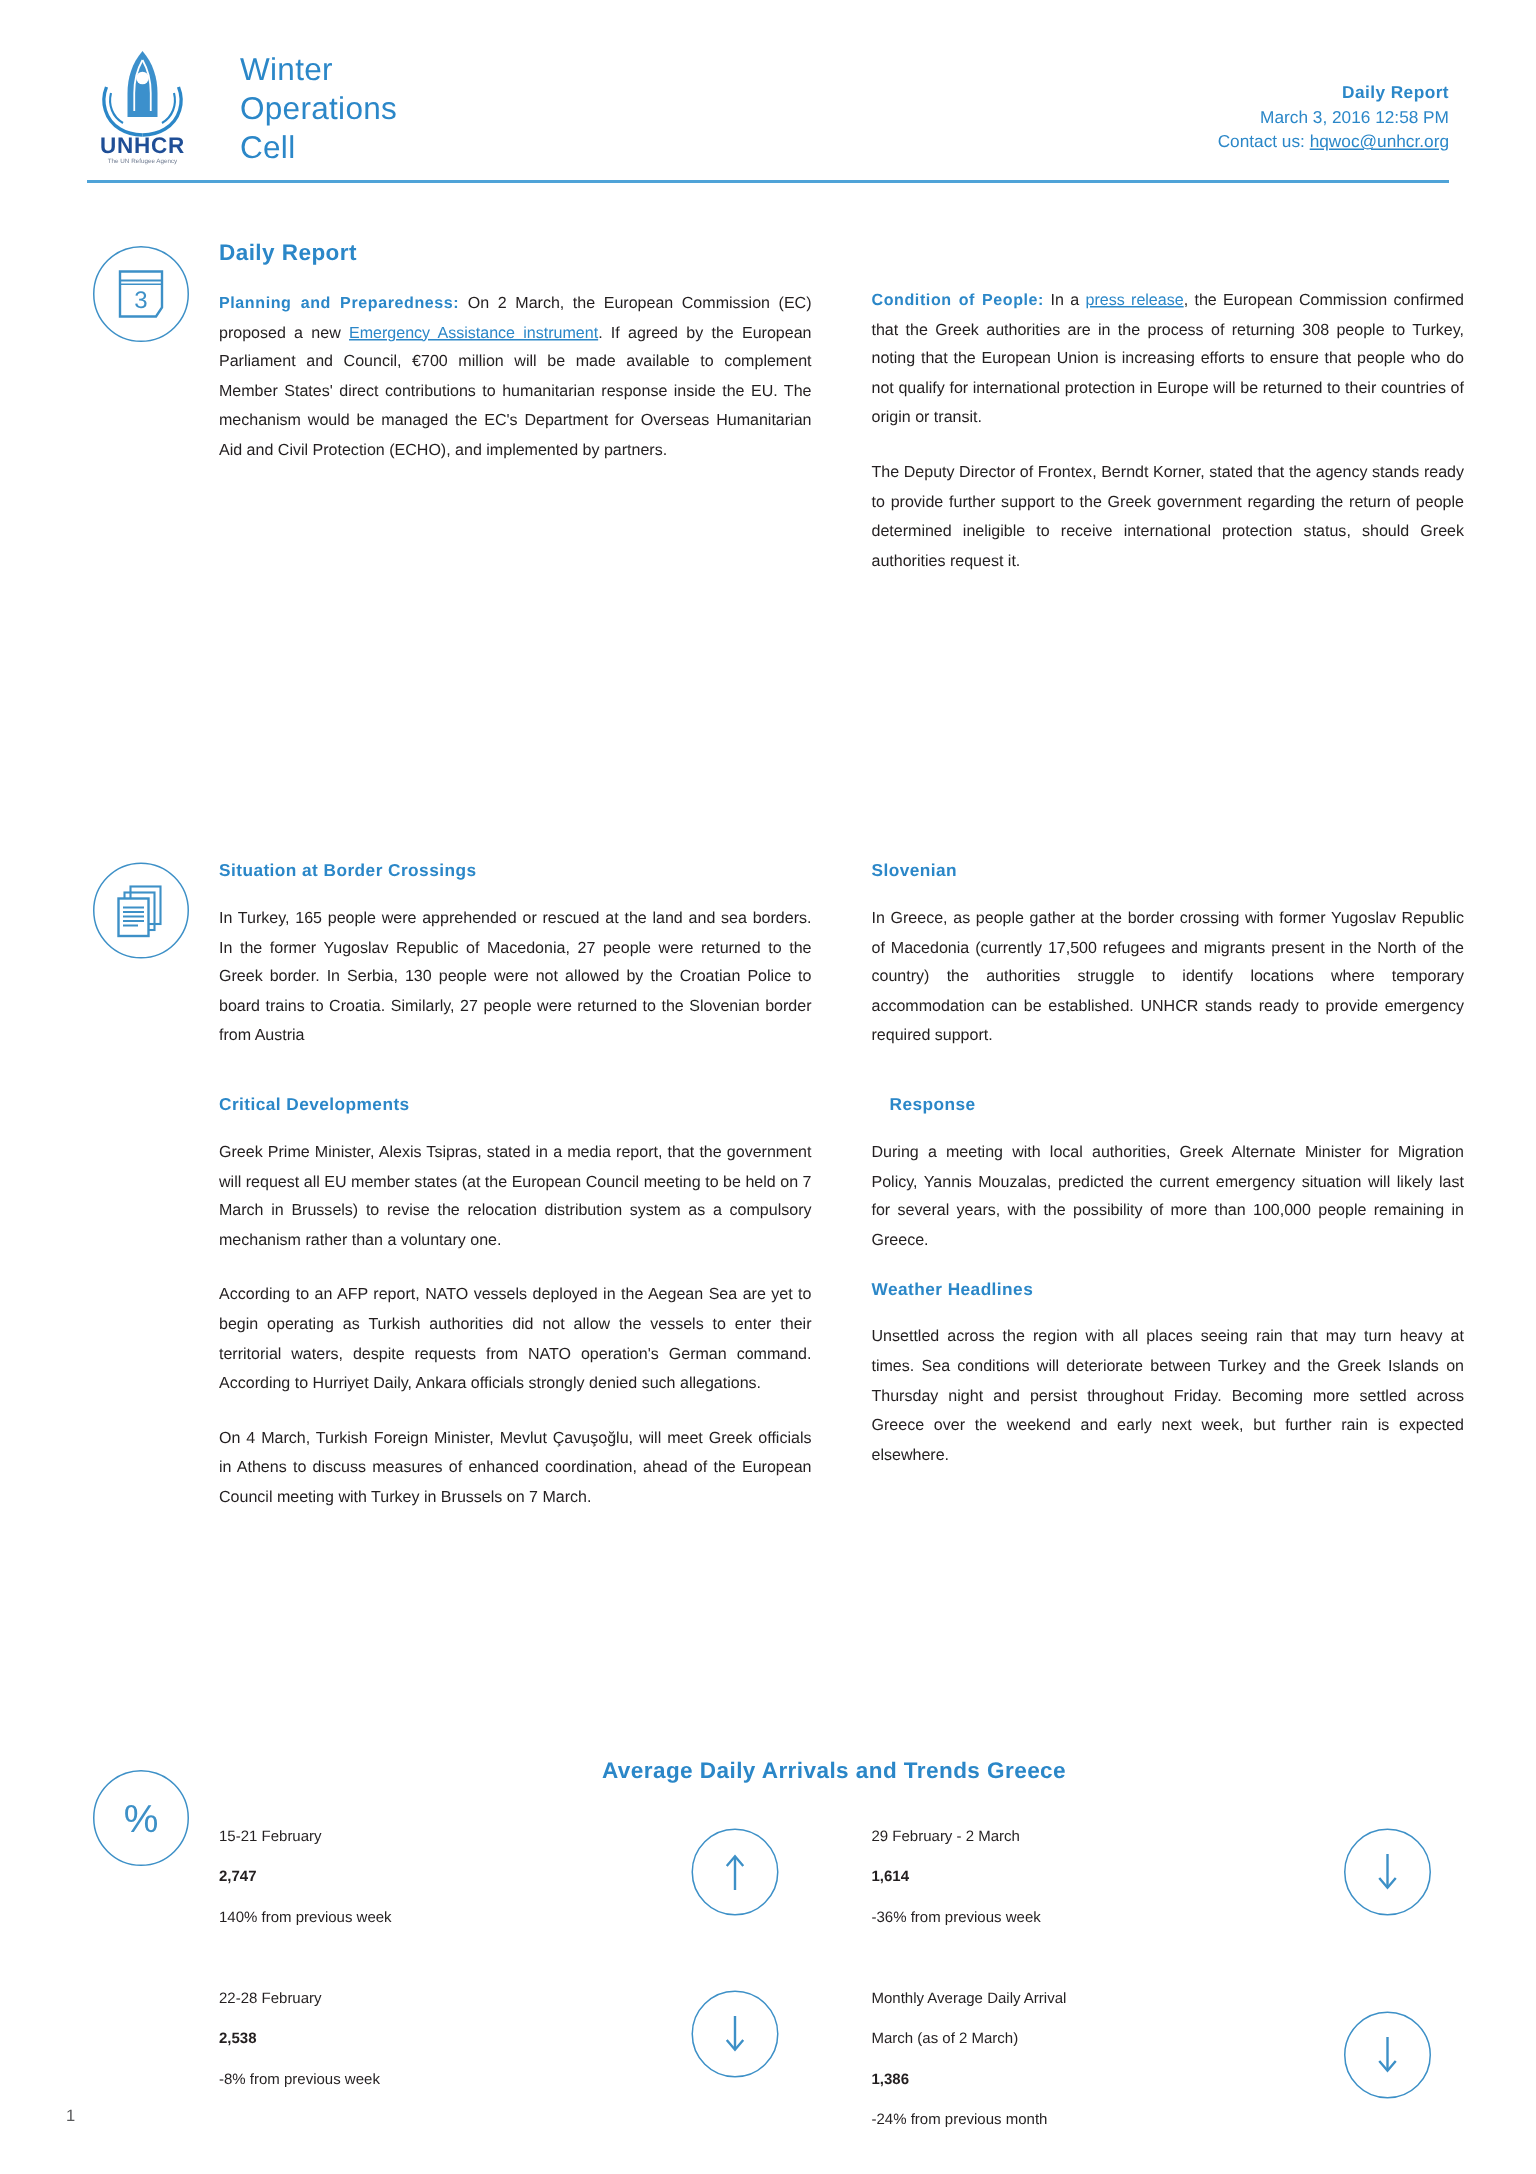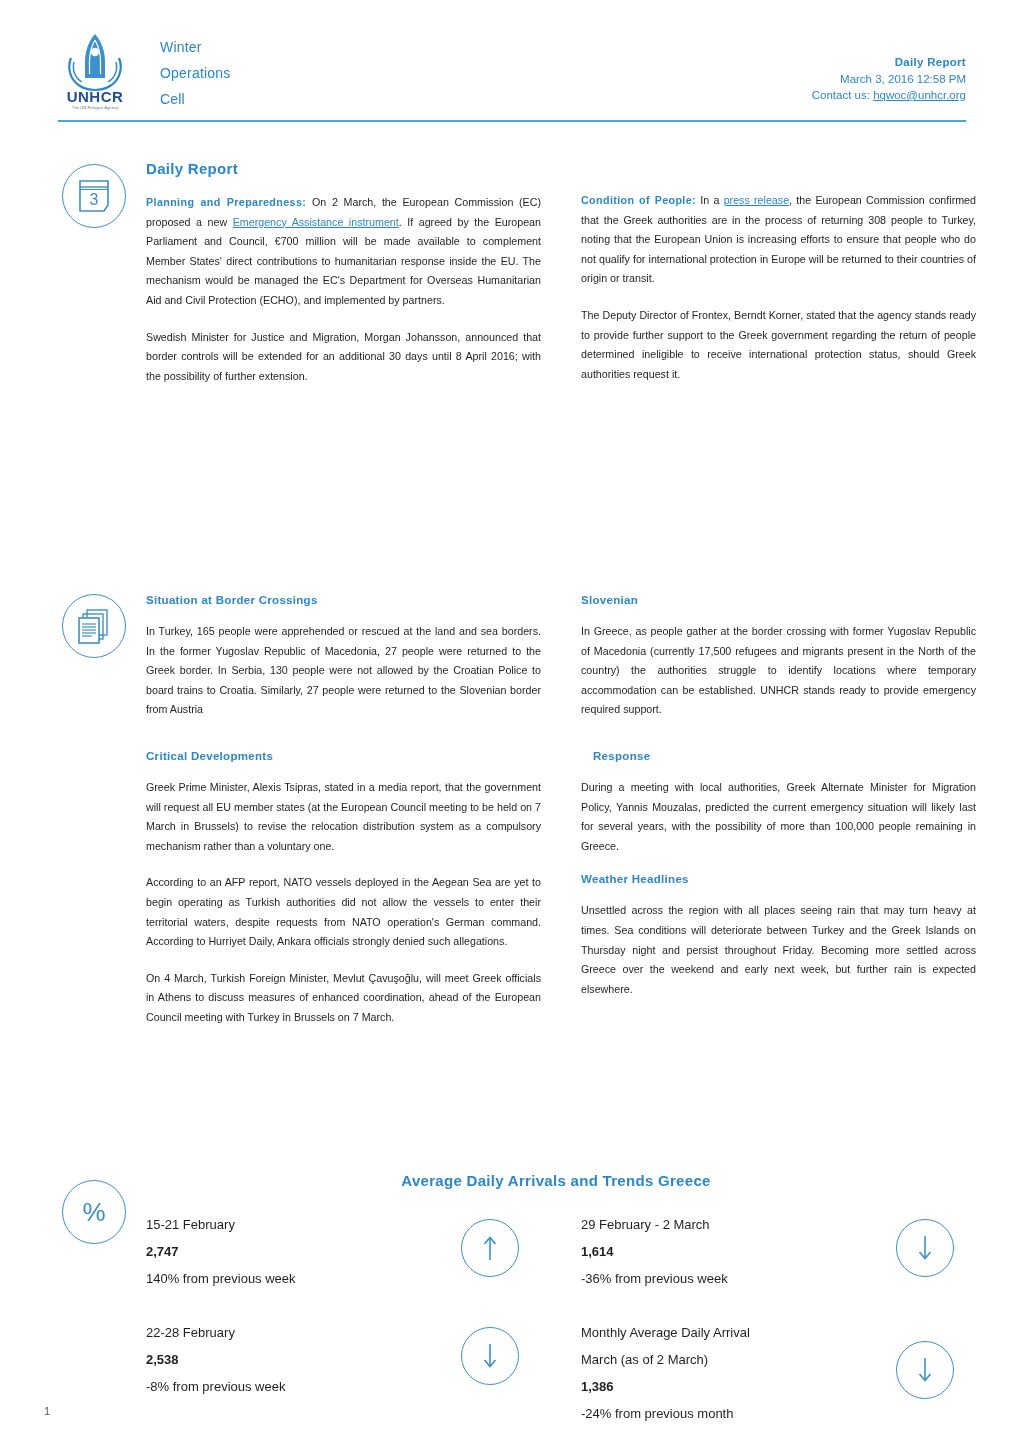--- a/index.html
+++ b/index.html
@@ -44,21 +44,21 @@
   .logo {
     width: 74px;
     height: 82px;
     position: relative;
     flex: 0 0 auto;
   }
   .logo svg { display: block; }
   .brand-title {
     margin-left: 28px;
     margin-top: 6px;
-    font-size: 14px;
+    font-size: 21px;
     line-height: 26px;
     color: #2b87c8;
     font-weight: 400;
     letter-spacing: .2px;
     white-space: pre-line;
   }
   .header-right {
     text-align: right;
     margin-top: 26px;
     font-size: 11.5px;
@@ -161,21 +161,21 @@
   .stats-col {
     width: 395px;
     flex: 0 0 395px;
   }
   .stat {
     position: relative;
     min-height: 84px;
     margin-bottom: 20px;
   }
   .stat-text {
-    font-size: 13px;
+    font-size: 10px;
     line-height: 27px;
     color: #231f20;
   }
   .stat-value {
     font-weight: bold;
   }
   .arrow-circle {
     position: absolute;
     right: 22px;
     top: 8px;
@@ -242,32 +242,31 @@
         <path d="M6 6 H34 V30 L30 36 H6 Z" fill="none" stroke="#3d90c7" stroke-width="1.6"></path>
         <line x1="6" y1="12" x2="34" y2="12" stroke="#3d90c7" stroke-width="1.4"></line>
         <line x1="6" y1="14.5" x2="34" y2="14.5" stroke="#3d90c7" stroke-width="1"></line>
         <text x="20" y="30" text-anchor="middle" font-family="Liberation Sans, sans-serif" font-size="16" fill="#3d90c7">3</text>
       </svg>
     </div>
     <div class="cols">
       <div class="col">
         <h2 class="block-title">Daily Report</h2>
         <p class="body"><span class="lead">Planning and Preparedness:</span><span> On 2 March, the European Commission (EC) proposed a new </span><a class="inline-link" href="#">Emergency Assistance instrument</a><span>. If agreed by the European Parliament and Council, €700 million will be made available to complement Member States' direct contributions to humanitarian response inside the EU. The mechanism would be managed the EC's Department for Overseas Humanitarian Aid and Civil Protection (ECHO), and implemented by partners.</span></p>
-        <p class="body">Swedish Minister for Justice and Migration, Morgan Johansson, announced that border controls will be extended for an additional 30 days until 8 April 2016; with the possibility of further extension.</p>
       </div>
 
       <div class="col">
         <div style="height:31px;"></div>
         <p class="body"><span class="lead">Condition of People:</span><span> In a </span><a class="inline-link" href="#">press release</a><span>, the European Commission confirmed that the Greek authorities are in the process of returning 308 people to Turkey, noting that the European Union is increasing efforts to ensure that people who do not qualify for international protection in Europe will be returned to their countries of origin or transit.</span></p>
         <p class="body">The Deputy Director of Frontex, Berndt Korner, stated that the agency stands ready to provide further support to the Greek government regarding the return of people determined ineligible to receive international protection status, should Greek authorities request it.</p>
       </div>
     </div>
   </div>
 
-  <div class="section" style="top:594px;">
+  <div class="section" style="top:575px;">
     <div class="badge" style="top:0px;">
       <svg width="42" height="42" viewBox="0 0 42 42" xmlns="http://www.w3.org/2000/svg">
         <rect x="14" y="5" width="20" height="25" fill="none" stroke="#3d90c7" stroke-width="1.4"></rect>
         <rect x="10" y="9" width="20" height="25" fill="none" stroke="#3d90c7" stroke-width="1.4"></rect>
         <rect x="6" y="13" width="20" height="25" fill="#ffffff" stroke="#3d90c7" stroke-width="1.6"></rect>
         <g stroke="#3d90c7" stroke-width="1.2">
           <line x1="9" y1="19" x2="23" y2="19"></line>
           <line x1="9" y1="22" x2="23" y2="22"></line>
           <line x1="9" y1="25" x2="23" y2="25"></line>
           <line x1="9" y1="28" x2="23" y2="28"></line>

